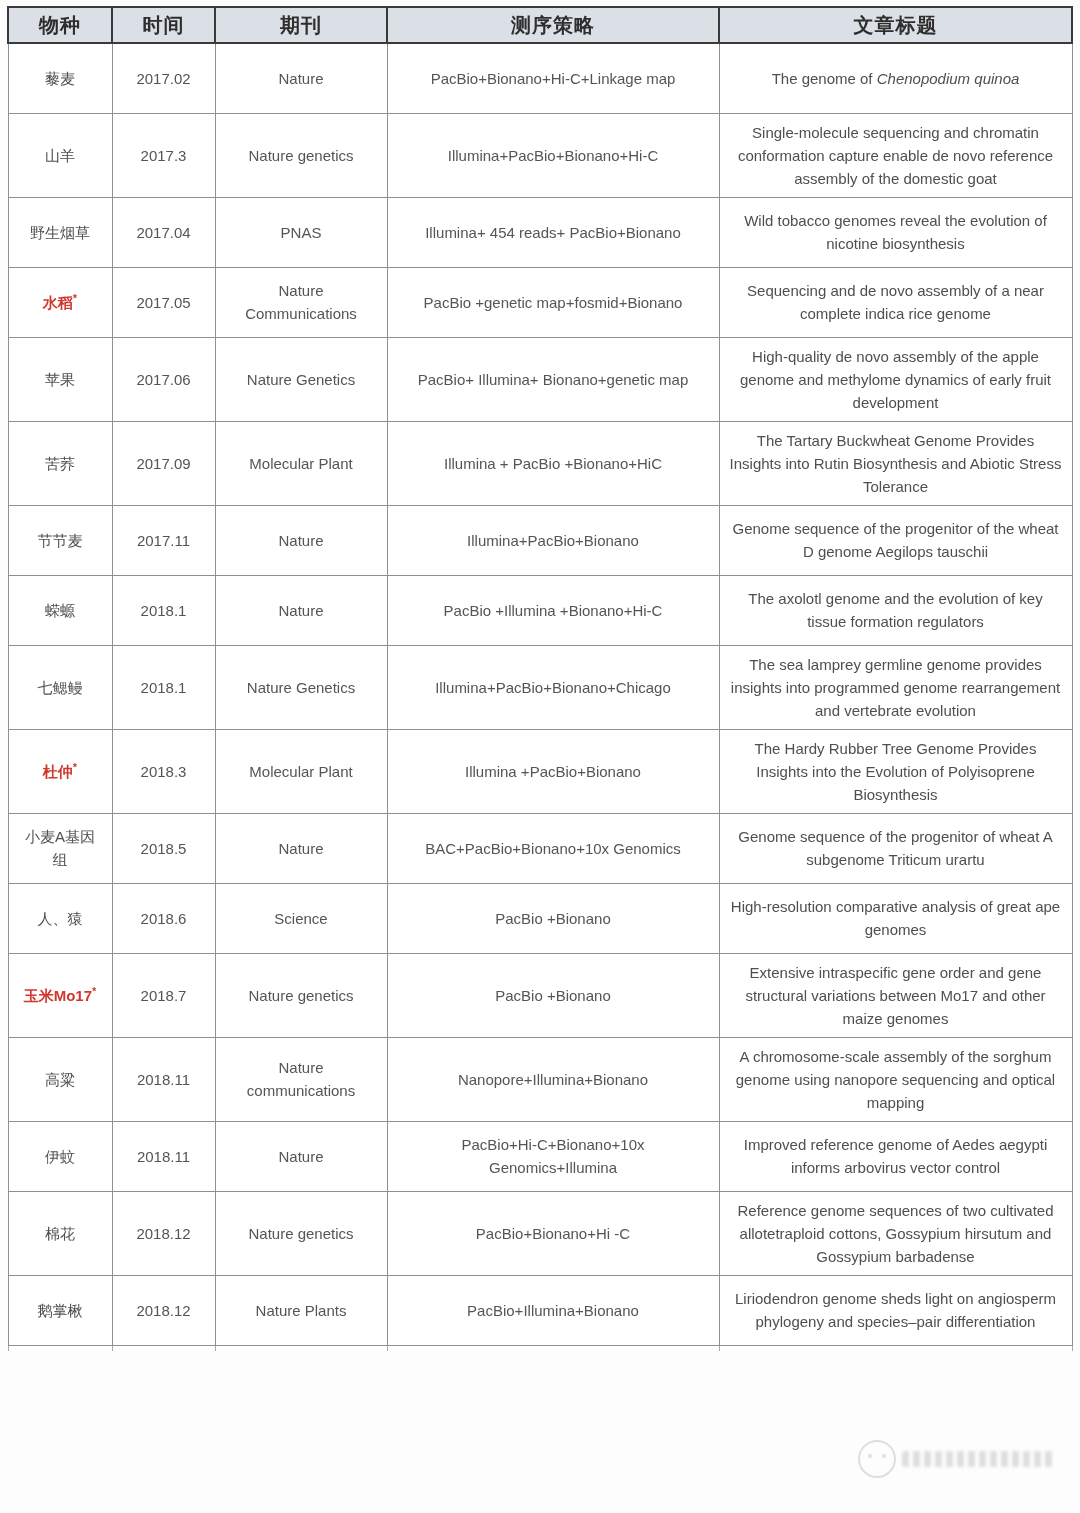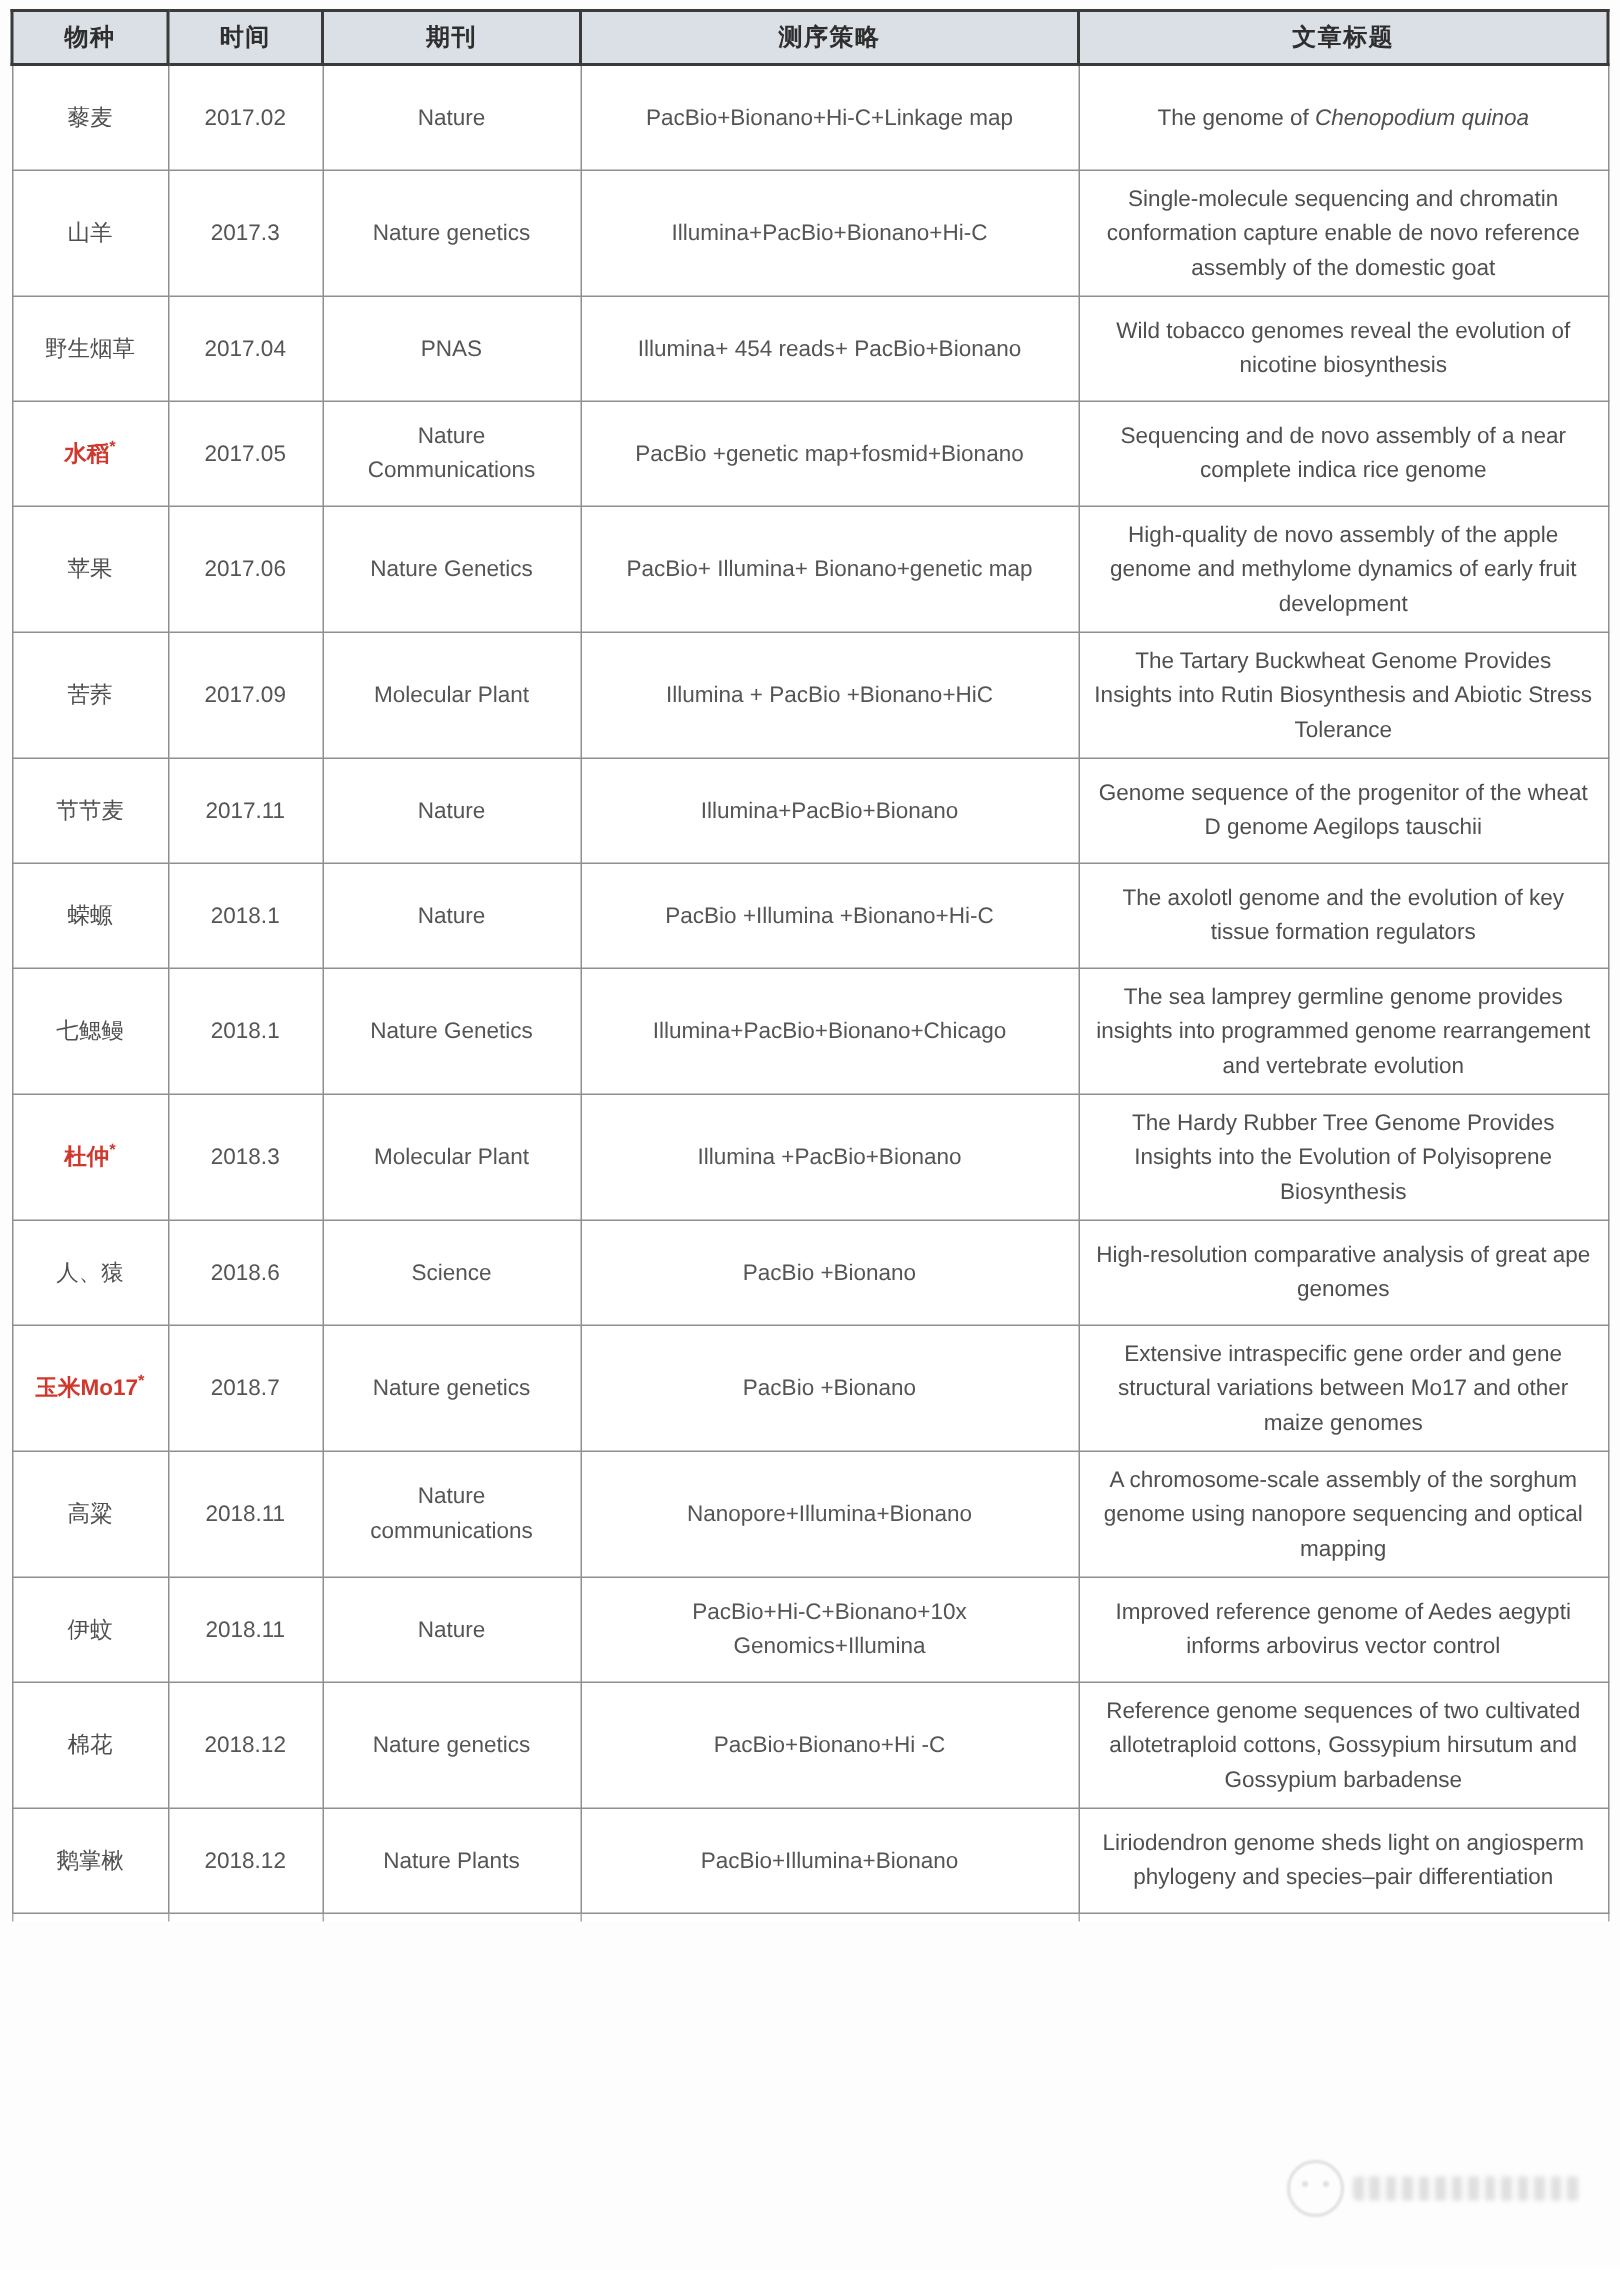--- a/index.html
+++ b/index.html
@@ -30,21 +30,21 @@
     padding:0;
     border-left:1px solid #a8a8a8;
     border-right:1px solid #a8a8a8;
     border-top:none;
     border-bottom:none;
   }
   thead th{
     background:var(--header-bg,#dbe0e6);
     border:2px solid var(--header-border,#3a3a3a);
     color:#2e2e2e;
-    font-size:16px;
+    font-size:20px;
     font-weight:bold;
     height:30px;
     padding:2px 4px;
     letter-spacing:1px;
   }
   tbody td{
     border:1px solid var(--cell-border,#8f8f8f);
     font-size:15px;
     line-height:23px;
     text-align:center;
@@ -184,20 +184,27 @@
           <td class="title">The sea lamprey germline genome provides insights into programmed genome rearrangement and vertebrate evolution</td>
         </tr>
         <tr>
           <td class="species red">杜仲<sup>*</sup></td>
           <td>2018.3</td>
           <td>Molecular Plant</td>
           <td>Illumina +PacBio+Bionano</td>
           <td class="title">The Hardy Rubber Tree Genome Provides Insights into the Evolution of Polyisoprene Biosynthesis</td>
         </tr>
         <tr>
+          <td class="species">小麦A基因组</td>
+          <td>2018.5</td>
+          <td>Nature</td>
+          <td>BAC+PacBio+Bionano+10x Genomics</td>
+          <td class="title">Genome sequence of the progenitor of wheat A subgenome Triticum urartu</td>
+        </tr>
+        <tr>
           <td class="species">人、猿</td>
           <td>2018.6</td>
           <td>Science</td>
           <td>PacBio +Bionano</td>
           <td class="title">High-resolution comparative analysis of great ape genomes</td>
         </tr>
         <tr>
           <td class="species red">玉米Mo17<sup>*</sup></td>
           <td>2018.7</td>
           <td>Nature genetics</td>

